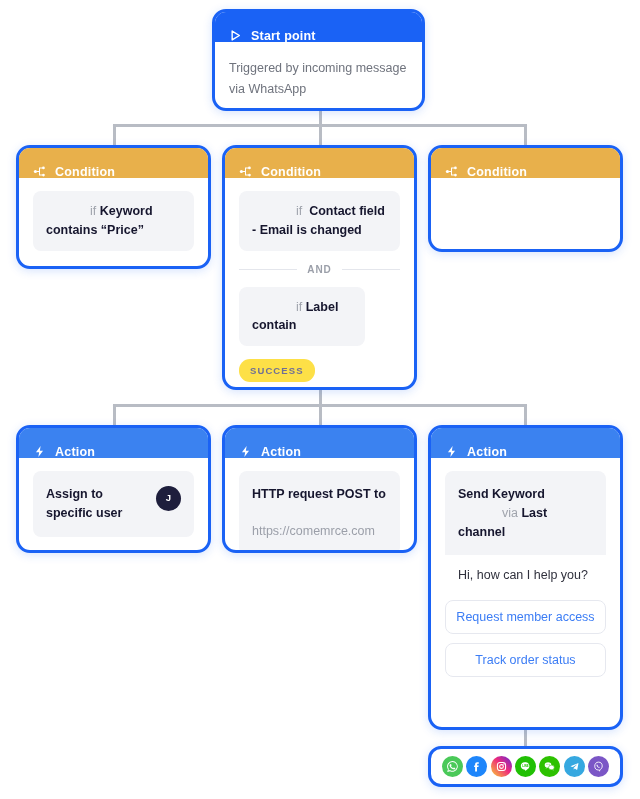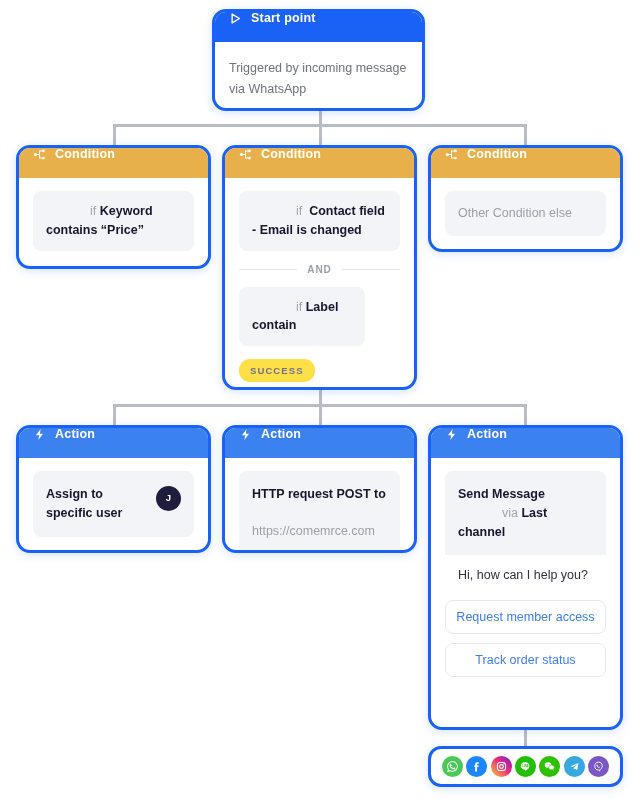--- a/index.html
+++ b/index.html
@@ -22,21 +22,21 @@
   .node{
     position:absolute;z-index:3;
     border-radius:14px;
     background:#ffffff;
     border:3px solid #1a62f5;
     box-sizing:border-box;
     overflow:hidden;
     box-shadow:0 2px 10px rgba(26,98,245,.18);
   }
   .node-head{
-    display:flex;align-items:flex-start;gap:9px;
+    display:flex;align-items:flex-end;gap:9px;
     height:30px;padding:0 14px;
     box-sizing:border-box;
   }
   .node-head .title{
     color:#ffffff;font-size:12.5px;font-weight:700;letter-spacing:.2px;
     line-height:1;
   }
   .head-start{background:#1a62f5;}
   .head-condition{background:#e8b04b;}
   .head-action{background:#3b82f0;}
@@ -206,23 +206,20 @@
       <span class="ico">
         <svg width="13" height="13" viewBox="0 0 14 14">
           <circle cx="2.6" cy="7" r="1.7" fill="#fff"></circle>
           <circle cx="11.2" cy="3.2" r="1.5" fill="#fff"></circle>
           <circle cx="11.2" cy="10.8" r="1.5" fill="#fff"></circle>
           <path d="M4.3 7 H7 V3.2 H9.7 M7 7 V10.8 H9.7" fill="none" stroke="#fff" stroke-width="1.1"></path>
         </svg>
       </span>
       <span class="title">Condition</span>
     </div>
-    <div class="node-body">
-      <div class="chip muted" style="padding-top:13px;padding-bottom:13px;">Other Condition else</div>
-    </div>
   </div>
 
   <div class="node" style="left:16px;top:425px;width:195px;height:128px;">
     <div class="node-head head-action">
       <span class="ico">
         <svg width="13" height="13" viewBox="0 0 14 14">
           <path d="M8.2 1 L3.2 7.9 H6.6 L5.8 13 L10.8 6.1 H7.4 Z" fill="#fff"></path>
         </svg>
       </span>
       <span class="title">Action</span>
@@ -258,21 +255,21 @@
     <div class="node-head head-action">
       <span class="ico">
         <svg width="13" height="13" viewBox="0 0 14 14">
           <path d="M8.2 1 L3.2 7.9 H6.6 L5.8 13 L10.8 6.1 H7.4 Z" fill="#fff"></path>
         </svg>
       </span>
       <span class="title">Action</span>
     </div>
     <div class="node-body" style="padding:13px 14px 0;">
       <div class="chip" style="padding-top:14px;padding-bottom:14px;border-bottom-left-radius:0;border-bottom-right-radius:0;">
-        <span class="strong">Send Message</span>
+        <span class="strong">Send Keyword</span>
         <span class="lite">via</span>
         <span class="strong">Last channel</span>
       </div>
       <div class="plaintext">Hi, how can I help you?</div>
 
       <div class="qr">Request member access</div>
       <div class="qr">Track order status</div>
     </div>
   </div>
 

